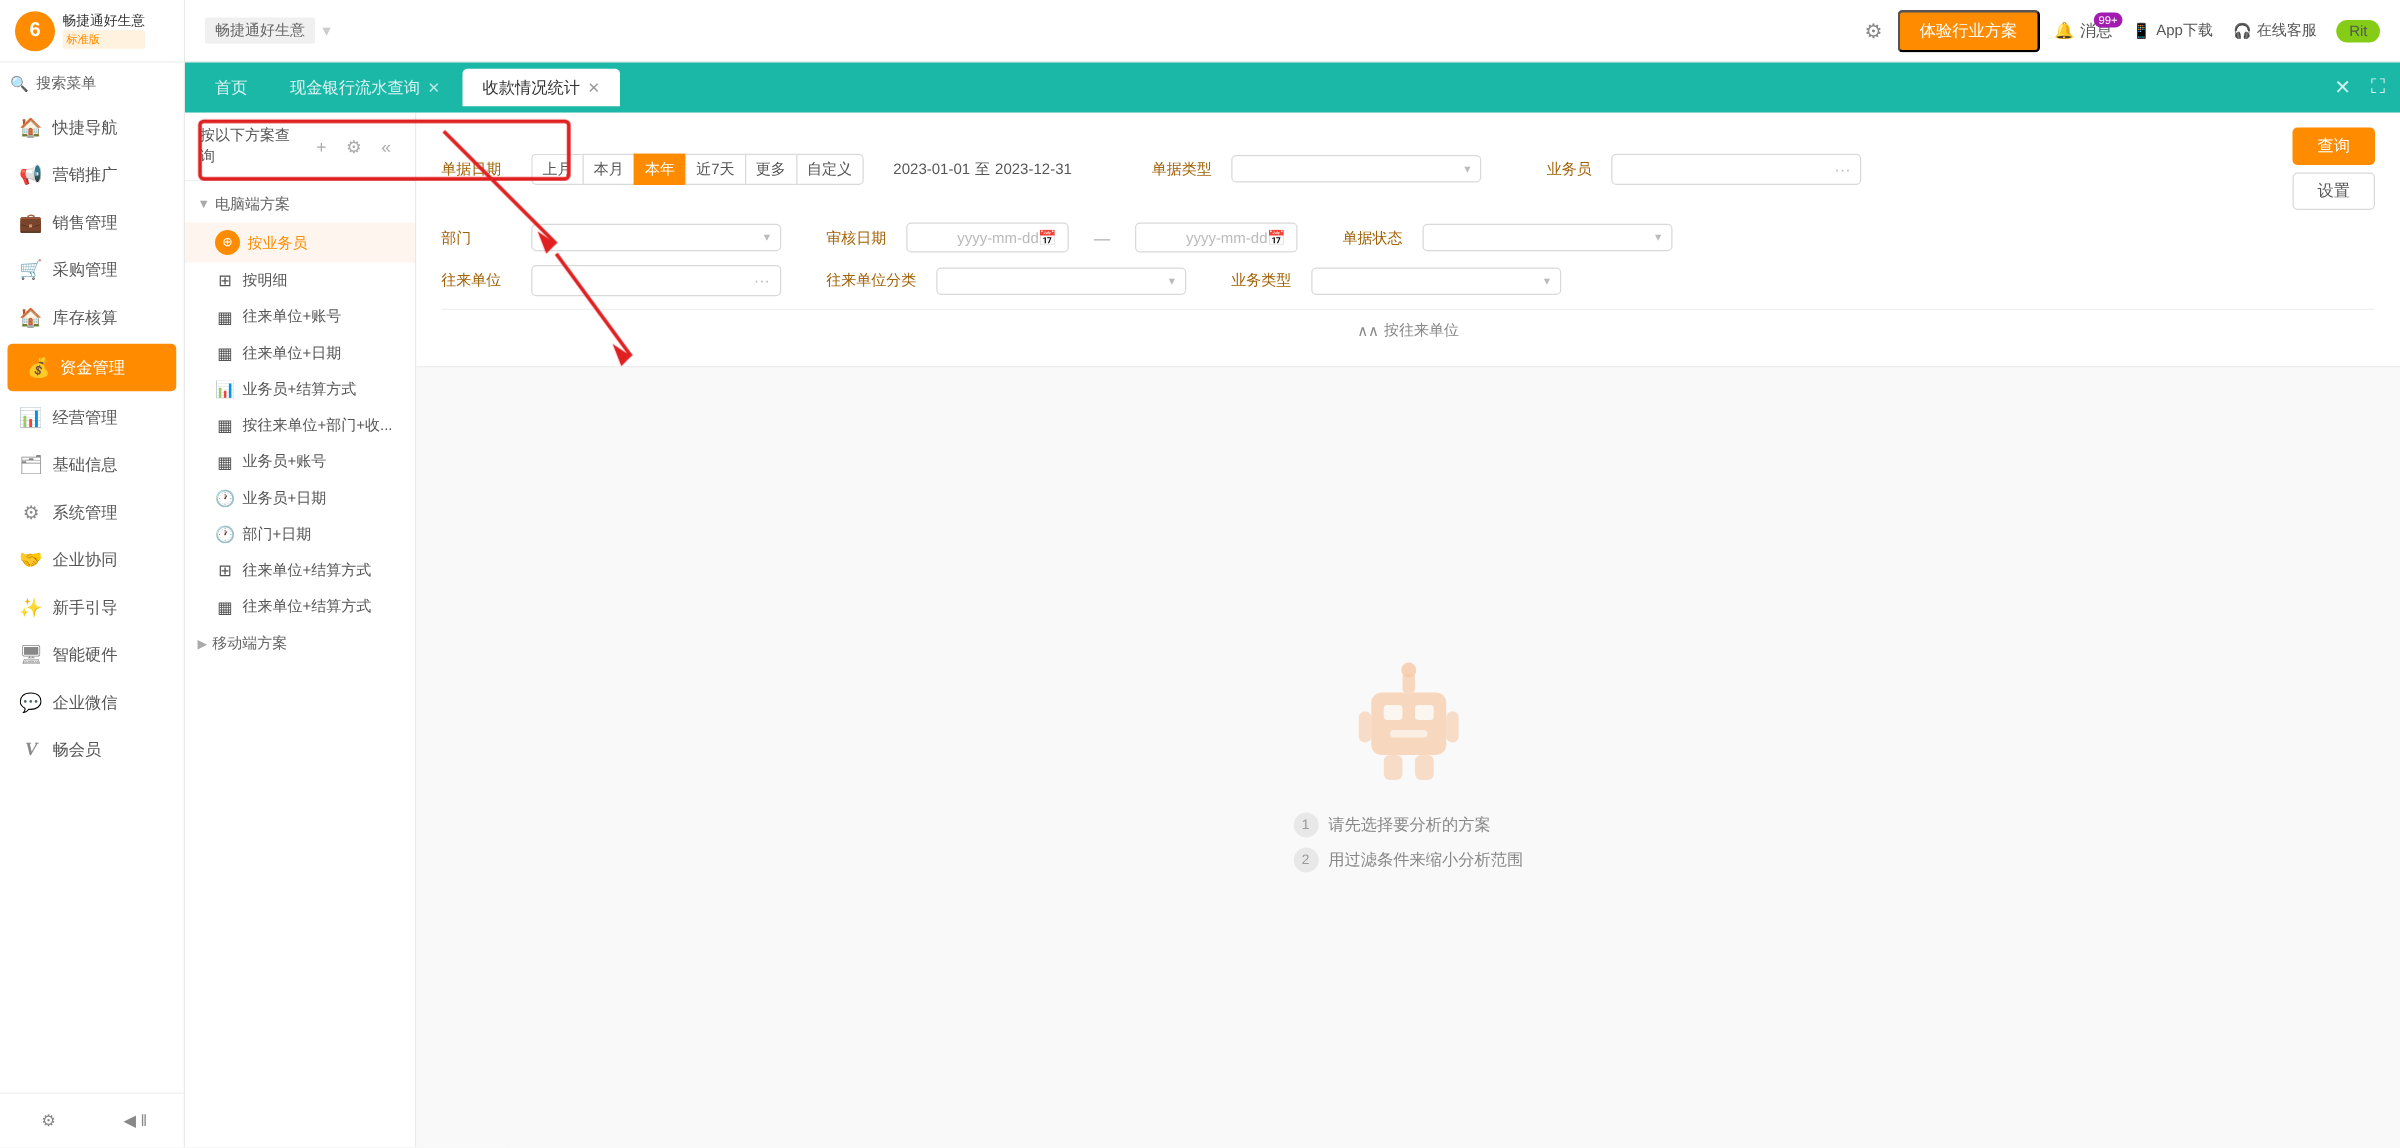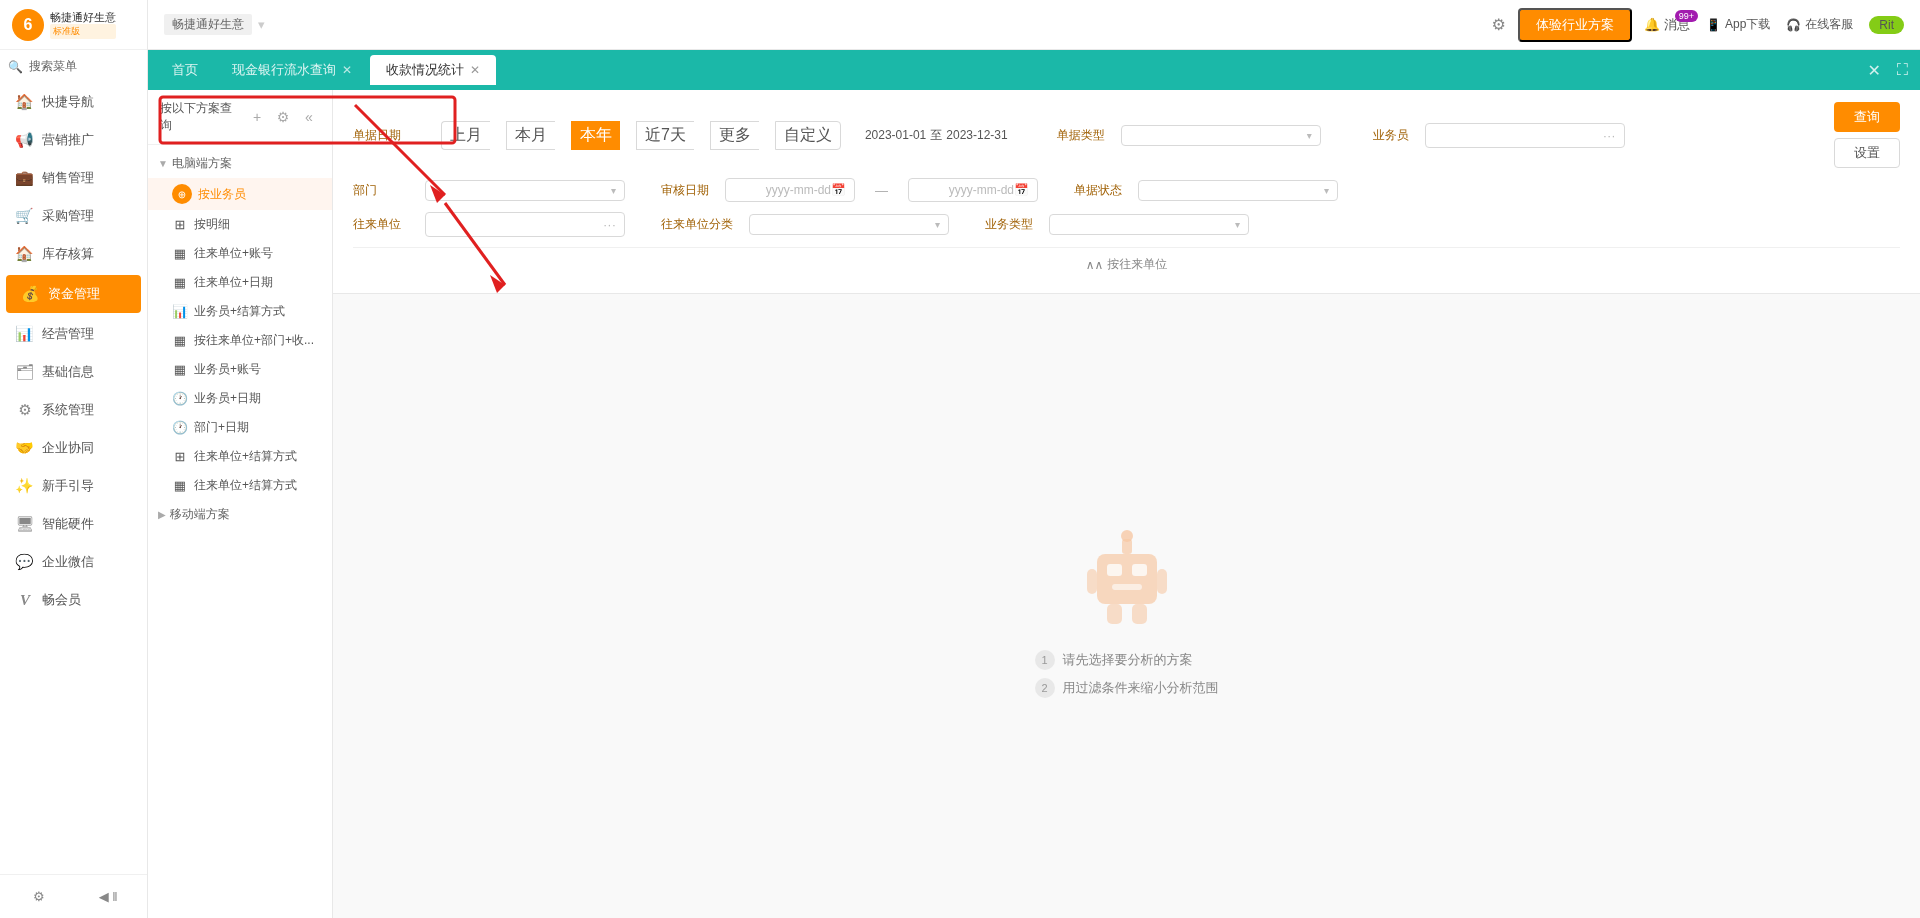--- a/index.html
+++ b/index.html
@@ -70,21 +70,21 @@
     .page-title { font-size: 18px; font-weight: bold; color: #333; border: 2px solid #ff4d4f; padding: 2px 8px; border-radius: 4px; }
     .content-header-actions { margin-left: auto; display: flex; gap: 8px; }
     .action-btn { display: flex; align-items: center; gap: 4px; color: #555; font-size: 12px; cursor: pointer; padding: 4px 8px; }
 
     
     .filter-area { background: #fff; padding: 12px 20px; border-bottom: 1px solid #e8e8e8; }
     .filter-row { display: flex; align-items: center; gap: 16px; margin-bottom: 10px; }
     .filter-row:last-child { margin-bottom: 0; }
     .filter-label { color: #a16207; font-size: 12px; white-space: nowrap; min-width: 56px; }
     .date-tabs { display: flex; gap: 0; }
-    .date-tab { padding: 3px 8px; font-size: 16px; color: #555; cursor: pointer; border: 1px solid #d9d9d9; border-right: none; background: #fff; margin-left: 16px; }
+    .date-tab { padding: 3px 8px; font-size: 12px; color: #555; cursor: pointer; border: 1px solid #d9d9d9; border-right: none; background: #fff; }
     .date-tab:first-child { border-radius: 4px 0 0 4px; }
     .date-tab:last-child { border-right: 1px solid #d9d9d9; border-radius: 0 4px 4px 0; }
     .date-tab.active { background: #ff8c00; color: white; border-color: #ff8c00; }
     .date-range { display: flex; align-items: center; gap: 4px; font-size: 12px; color: #555; margin-left: 8px; }
     .filter-select { display: flex; align-items: center; border: 1px solid #d9d9d9; border-radius: 4px; padding: 4px 8px; min-width: 160px; background: #fff; cursor: pointer; }
     .filter-select-text { flex: 1; font-size: 12px; color: #bbb; }
     .filter-select-arrow { color: #bbb; font-size: 10px; }
     .date-input { display: flex; align-items: center; border: 1px solid #d9d9d9; border-radius: 4px; padding: 4px 8px; min-width: 130px; background: #fff; cursor: pointer; }
     .date-input-text { font-size: 12px; color: #bbb; flex: 1; text-align: right; }
     .date-input-icon { color: #bbb; font-size: 12px; }
@@ -315,21 +315,21 @@
             <div class="date-tab active">本年</div>
             <div class="date-tab">近7天</div>
             <div class="date-tab">更多</div>
             <div class="date-tab">自定义</div>
           </div>
           <div class="date-range">
             <span>2023-01-01</span>
             <span> 至 </span>
             <span>2023-12-31</span>
           </div>
-          <div style="margin-left:33px;">
+          <div style="margin-left:48px;">
             <span class="filter-label">单据类型</span>
           </div>
           <div class="filter-select" style="min-width:200px;">
             <span class="filter-select-text"></span>
             <span class="filter-select-arrow">▾</span>
           </div>
           <div style="margin-left:36px;">
             <span class="filter-label">业务员</span>
           </div>
           <div class="filter-select" style="min-width:200px;">

